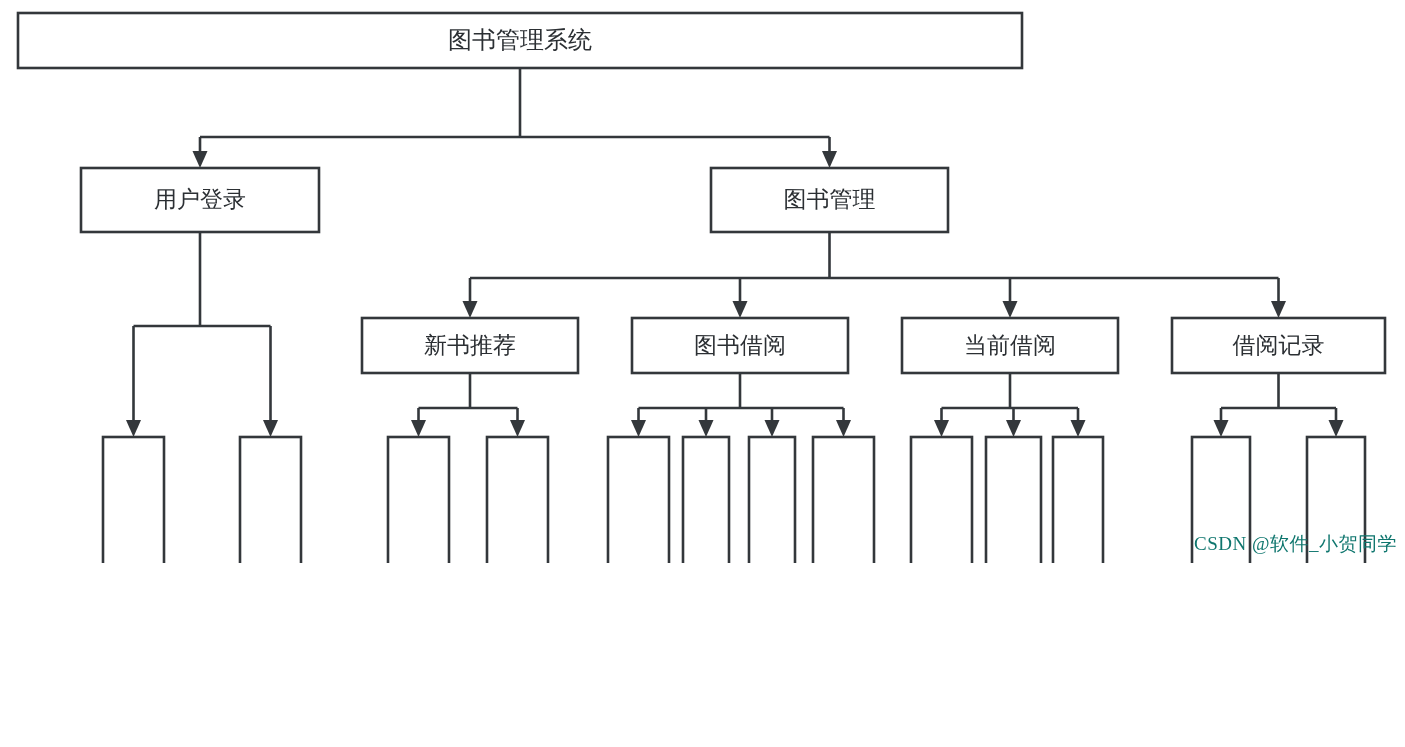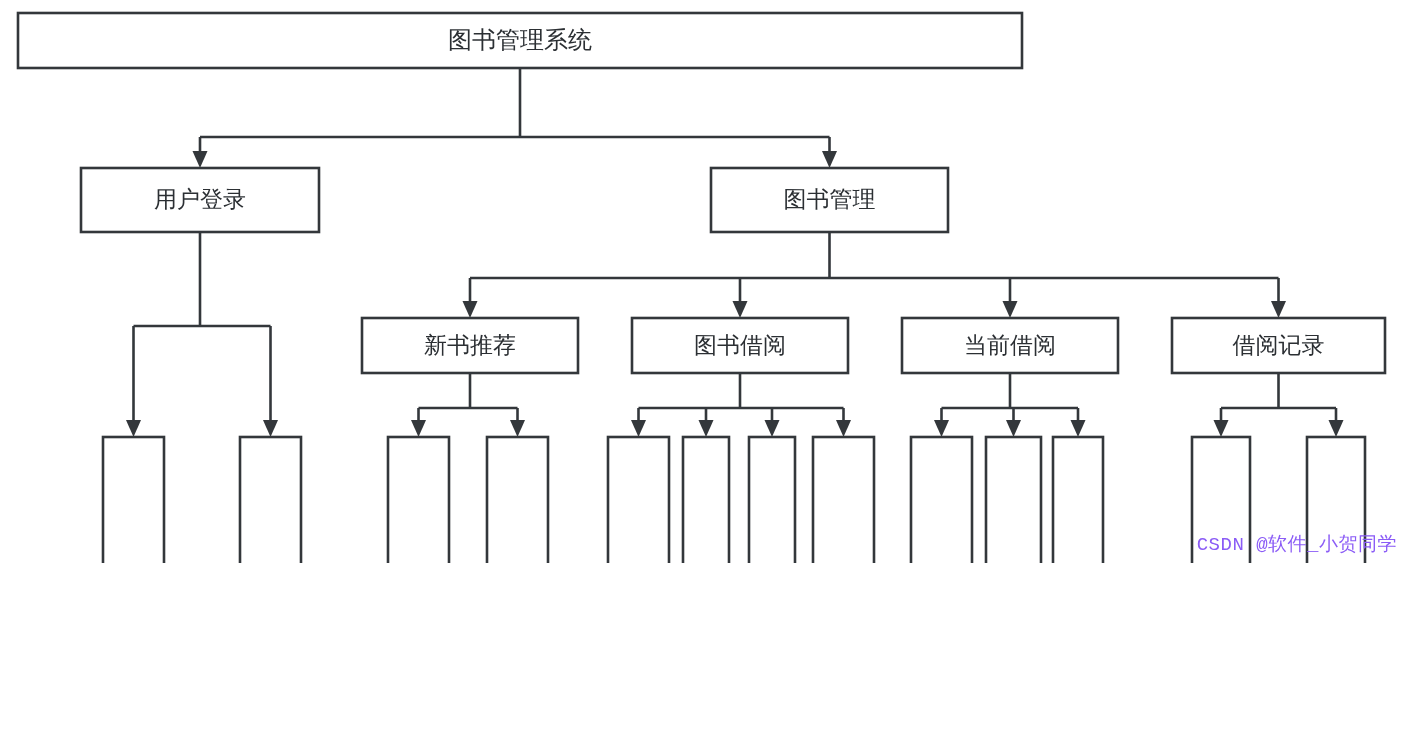--- a/index.html
+++ b/index.html
@@ -68,23 +68,23 @@
     font-size: 25px;
     line-height: 1.06;
     letter-spacing: 2.5px;
     color: #2b2f33;
     white-space: nowrap;
   }
   .watermark {
     position: absolute;
     right: 8px;
     bottom: 6px;
-    font-family: Liberation Mono, monospace;
+    font-family: Liberation Serif, serif;
     font-size: 19px;
-    color: #8b5cf6;
+    color: #0f766e;
     letter-spacing: 0.5px;
     white-space: nowrap;
   }
 </style>
 </head>
 <body>
 
 <div id="diagram-root">
 
   <svg class="diagram-canvas" viewBox="0 0 1405 747">

